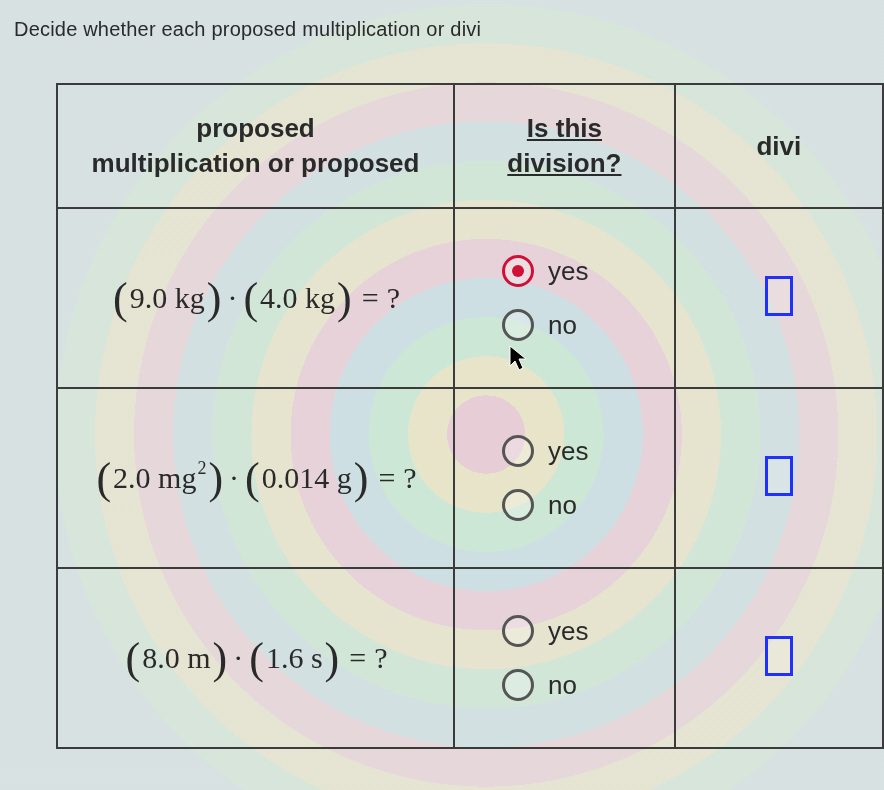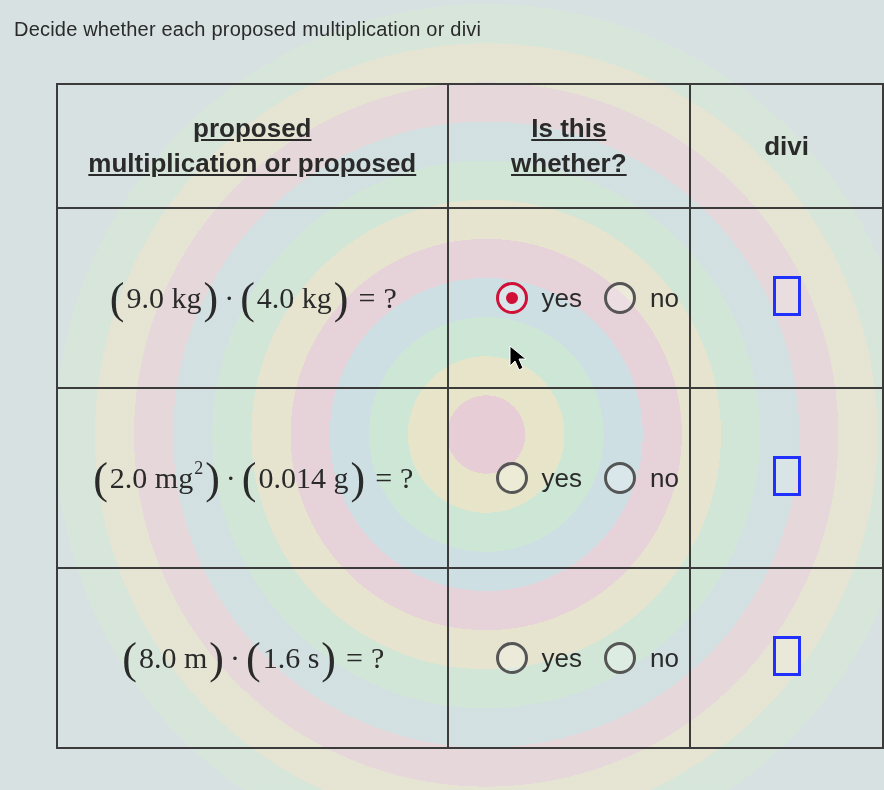--- a/index.html
+++ b/index.html
@@ -41,36 +41,36 @@
     border:2px solid #3b3b3b;
     text-align:center;
     vertical-align:middle;
   }
   table.grid th{
     font-weight:bold;
     font-size:26px;
     padding:26px 18px;
     line-height:1.35;
   }
-  th.col1{width:380px;text-decoration:underline;}
+  th.col1{width:380px;}
   th.col2{width:210px;text-decoration:underline;}
   th.col3{width:220px;border-right:none;}
   td.c1{height:170px;font-family:"Times New Roman",Times,serif;font-size:30px;padding:4px 10px;}
   td.c2{height:170px;}
   td.c3{height:170px;border-right:none;}
 
   
   .expr{white-space:nowrap;}
   .expr .paren{font-size:44px;vertical-align:-5px;padding:0 2px;}
   .expr .op{padding:0 4px;}
   .expr .eq{padding:0 8px;}
   .expr sup{font-size:18px;vertical-align:14px;margin-left:1px;}
 
   
-  .opts{display:flex;gap:22px;align-items:flex-start;padding-left:46px;}
+  .opts{display:flex;flex-direction:column;gap:22px;align-items:flex-start;padding-left:46px;}
   .opt{display:flex;align-items:center;gap:14px;font-size:26px;cursor:pointer;}
   .radio{
     width:26px;height:26px;border:3px solid #555;border-radius:50%;
     display:inline-flex;align-items:center;justify-content:center;
     background:rgba(255,255,255,.25);
   }
   .radio.checked{border-color:#d11038;}
   .radio.checked::after{
     content:"";width:12px;height:12px;border-radius:50%;
     background:#d11038;
@@ -98,21 +98,21 @@
 
 <table class="grid">
   <thead>
     <tr>
       <th class="col1">
         <span>proposed</span><br>
         <span>multiplication or proposed</span>
       </th>
       <th class="col2">
         <span>Is this</span><br>
-        <span>whether?</span>
+        <span>division?</span>
       </th>
       <th class="col3">
         <span>divi</span>
       </th>
     </tr>
   </thead>
   <tbody>
 
     <tr>
       <td class="c1">

